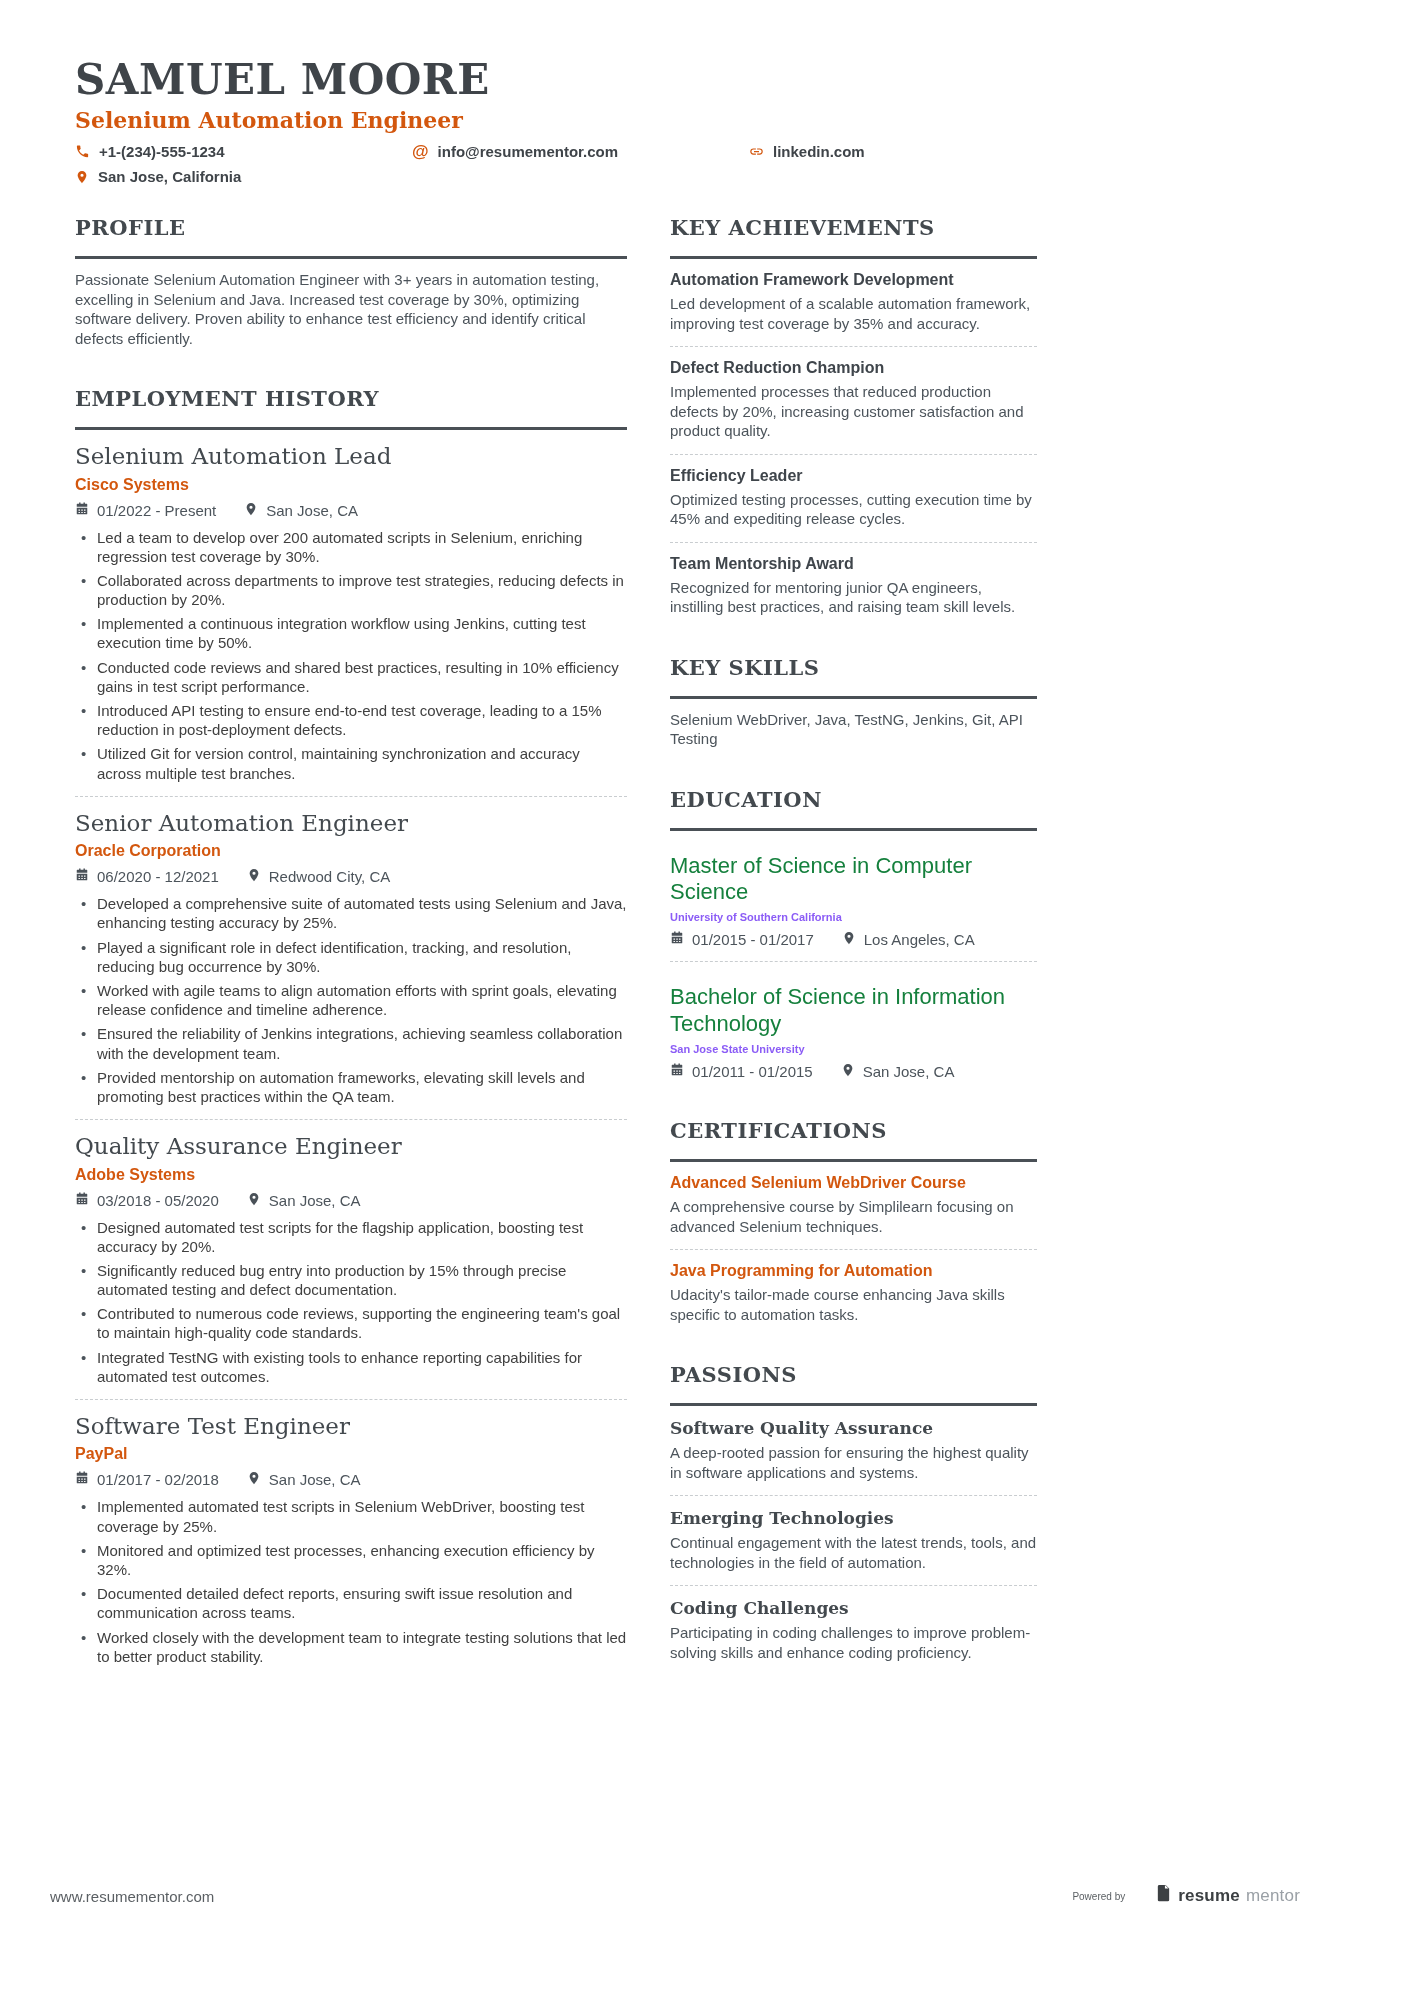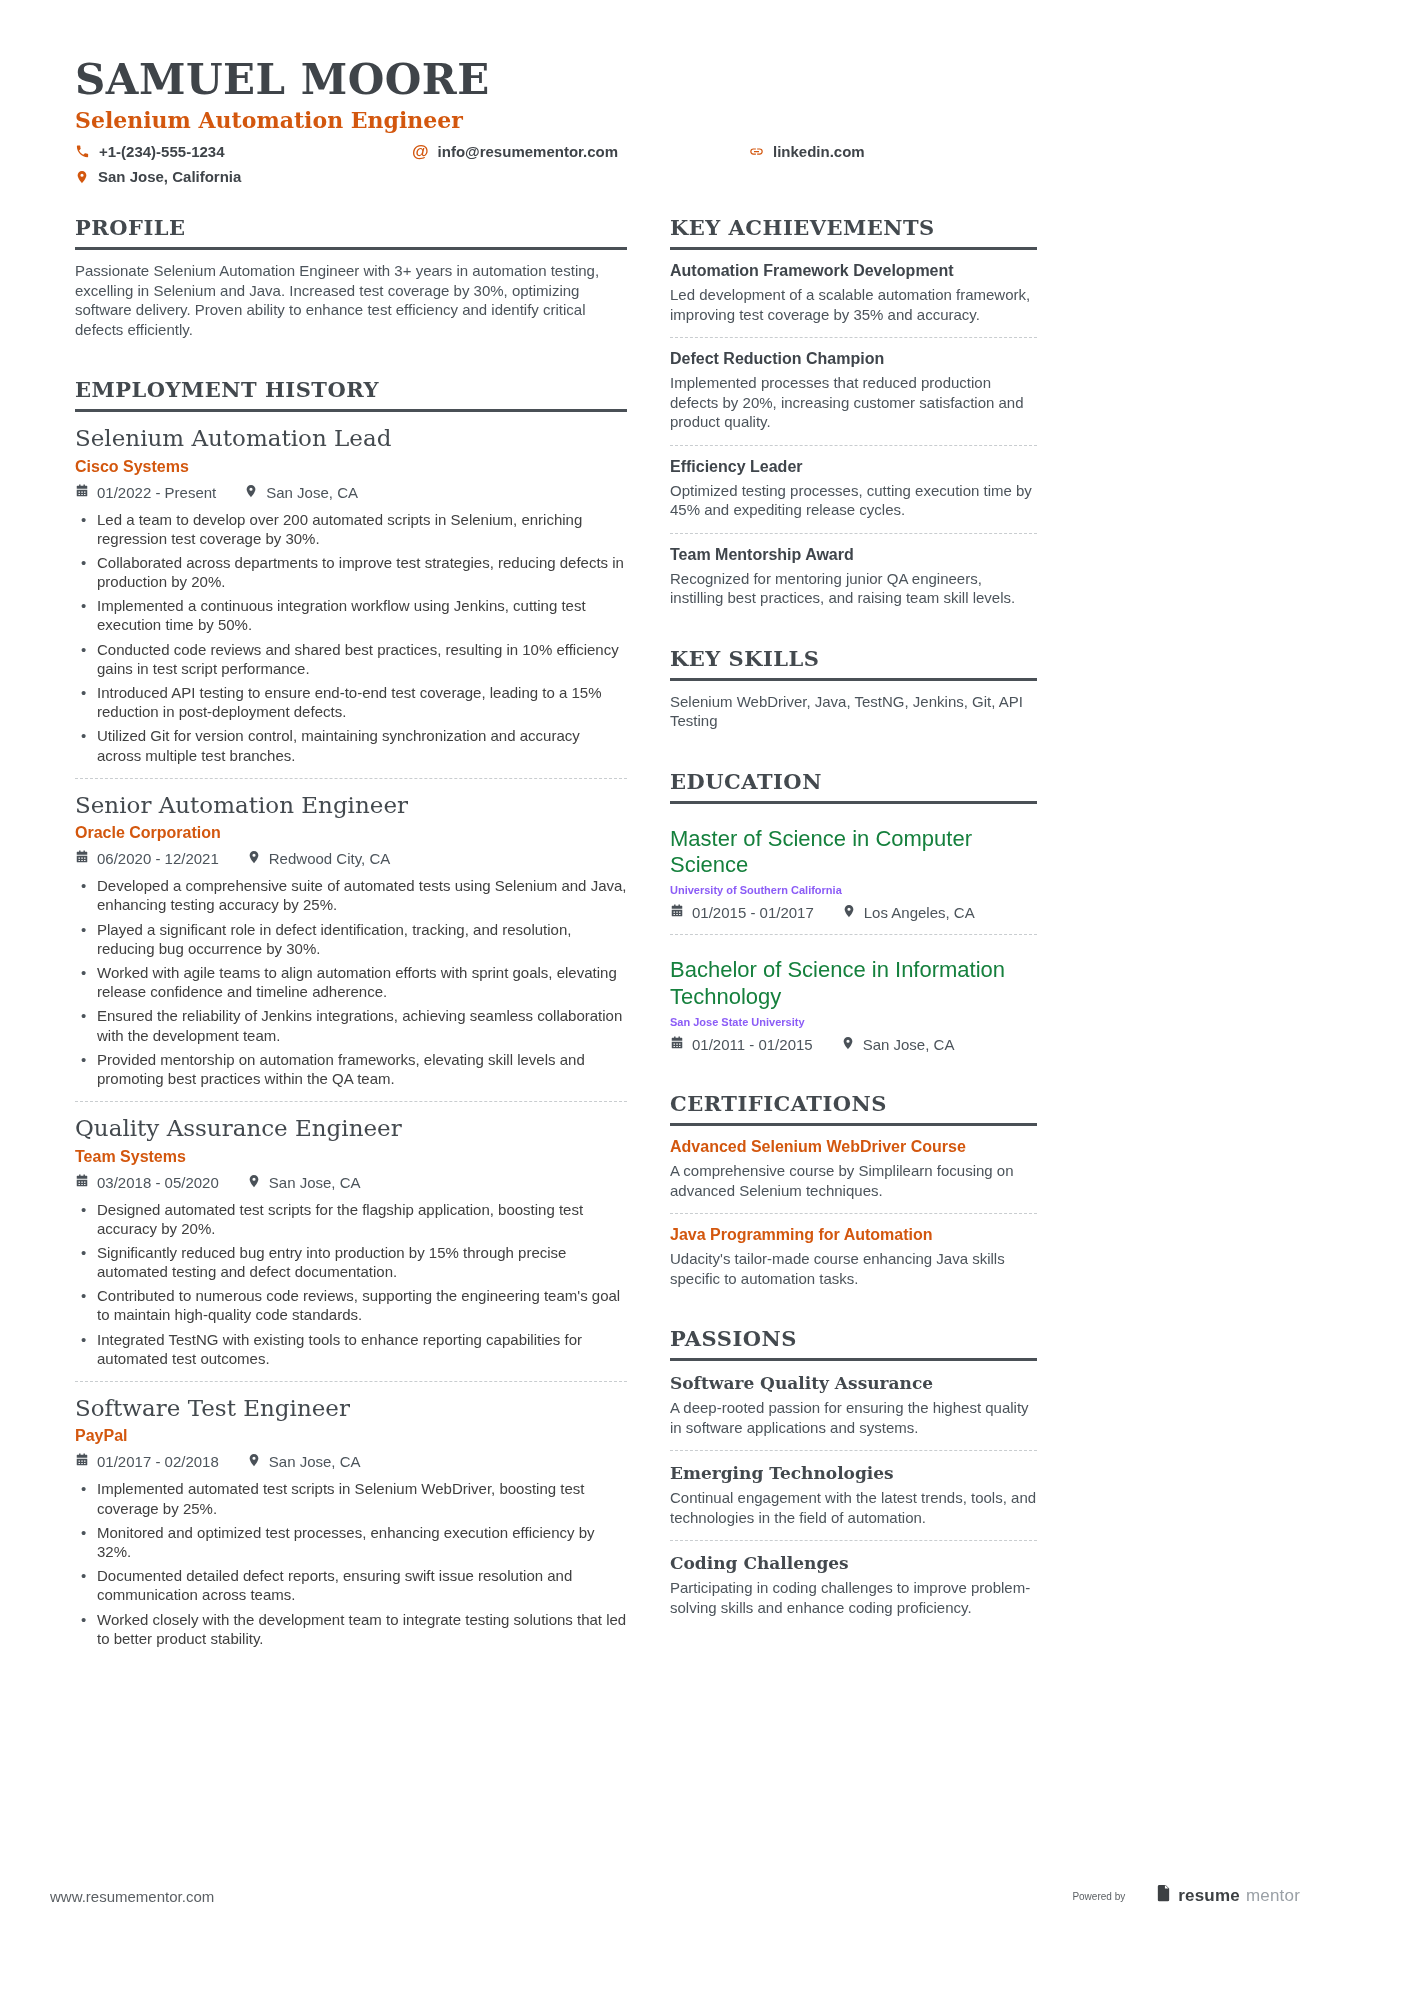--- a/index.html
+++ b/index.html
@@ -15,21 +15,21 @@
   .contact-item.w{width:315px;}
   .contact-row2{margin-top:8px;}
   .accent-ic{color:#D3570E;display:inline-flex;align-items:center;}
   .at-glyph{color:#D3570E;font-weight:bold;font-size:17px;line-height:1;}
 
   
   .columns{display:flex;gap:43px;margin-top:30px;}
   .col-left{width:552px;flex:none;}
   .col-right{width:367px;flex:none;}
 
-  h2.sec{font-family:"DejaVu Serif","Liberation Serif",serif;font-weight:bold;font-size:21px;letter-spacing:.5px;color:#43494E;margin:0;padding-bottom:7px;border-bottom:3px solid #4A5056;}
+  h2.sec{font-family:"DejaVu Serif","Liberation Serif",serif;font-weight:bold;font-size:21px;letter-spacing:.5px;color:#43494E;margin:0;padding-bottom:16px;border-bottom:3px solid #4A5056;}
   .sec-gap{margin-top:38px;}
 
   .body-text{font-size:15px;line-height:1.3;margin-top:11px;color:#4C545B;}
 
   
   .job{margin-top:13px;}
   .job-title{font-family:"DejaVu Serif","Liberation Serif",serif;font-size:23px;font-weight:normal;color:#43494E;line-height:1.15;}
   .company{color:#D3570E;font-weight:bold;font-size:16px;margin-top:6px;}
   .meta{display:flex;align-items:center;gap:28px;margin-top:8px;font-size:15px;color:#4C545B;}
   .meta-item{display:flex;align-items:center;gap:8px;}
@@ -163,21 +163,21 @@
             <li>Played a significant role in defect identification, tracking, and resolution, reducing bug occurrence by 30%.</li>
             <li>Worked with agile teams to align automation efforts with sprint goals, elevating release confidence and timeline adherence.</li>
             <li>Ensured the reliability of Jenkins integrations, achieving seamless collaboration with the development team.</li>
             <li>Provided mentorship on automation frameworks, elevating skill levels and promoting best practices within the QA team.</li>
           </ul>
         </div>
         <hr class="dashed">
 
         <div class="job">
           <div class="job-title">Quality Assurance Engineer</div>
-          <div class="company">Team Systems</div>
+          <div class="company">Adobe Systems</div>
           <div class="meta">
             <span class="meta-item">
               <span><svg viewBox="0 0 24 24" width="14" height="14" fill="currentColor">
                     <path d="M7 1h2.5v2h5V1H17v2h3a1 1 0 0 1 1 1v4H3V4a1 1 0 0 1 1-1h3V1zM3 10h18v10a1 1 0 0 1-1 1H4a1 1 0 0 1-1-1V10zm3 3v2h2.5v-2H6zm4.8 0v2h2.5v-2h-2.5zm4.7 0v2H18v-2h-2.5zM6 17v2h2.5v-2H6zm4.8 0v2h2.5v-2h-2.5zm4.7 0v2H18v-2h-2.5z"></path>
                   </svg></span>
               <span>03/2018 - 05/2020</span>
             </span>
             <span class="meta-item">
               <span><svg viewBox="0 0 24 24" width="14" height="14" fill="currentColor">
                     <path fill-rule="evenodd" d="M12 1.5c-4.1 0-7.5 3.4-7.5 7.5 0 5.6 7.5 13.5 7.5 13.5S19.5 14.6 19.5 9c0-4.1-3.4-7.5-7.5-7.5zm0 10.2A2.7 2.7 0 1 1 12 6.3a2.7 2.7 0 0 1 0 5.4z"></path>

